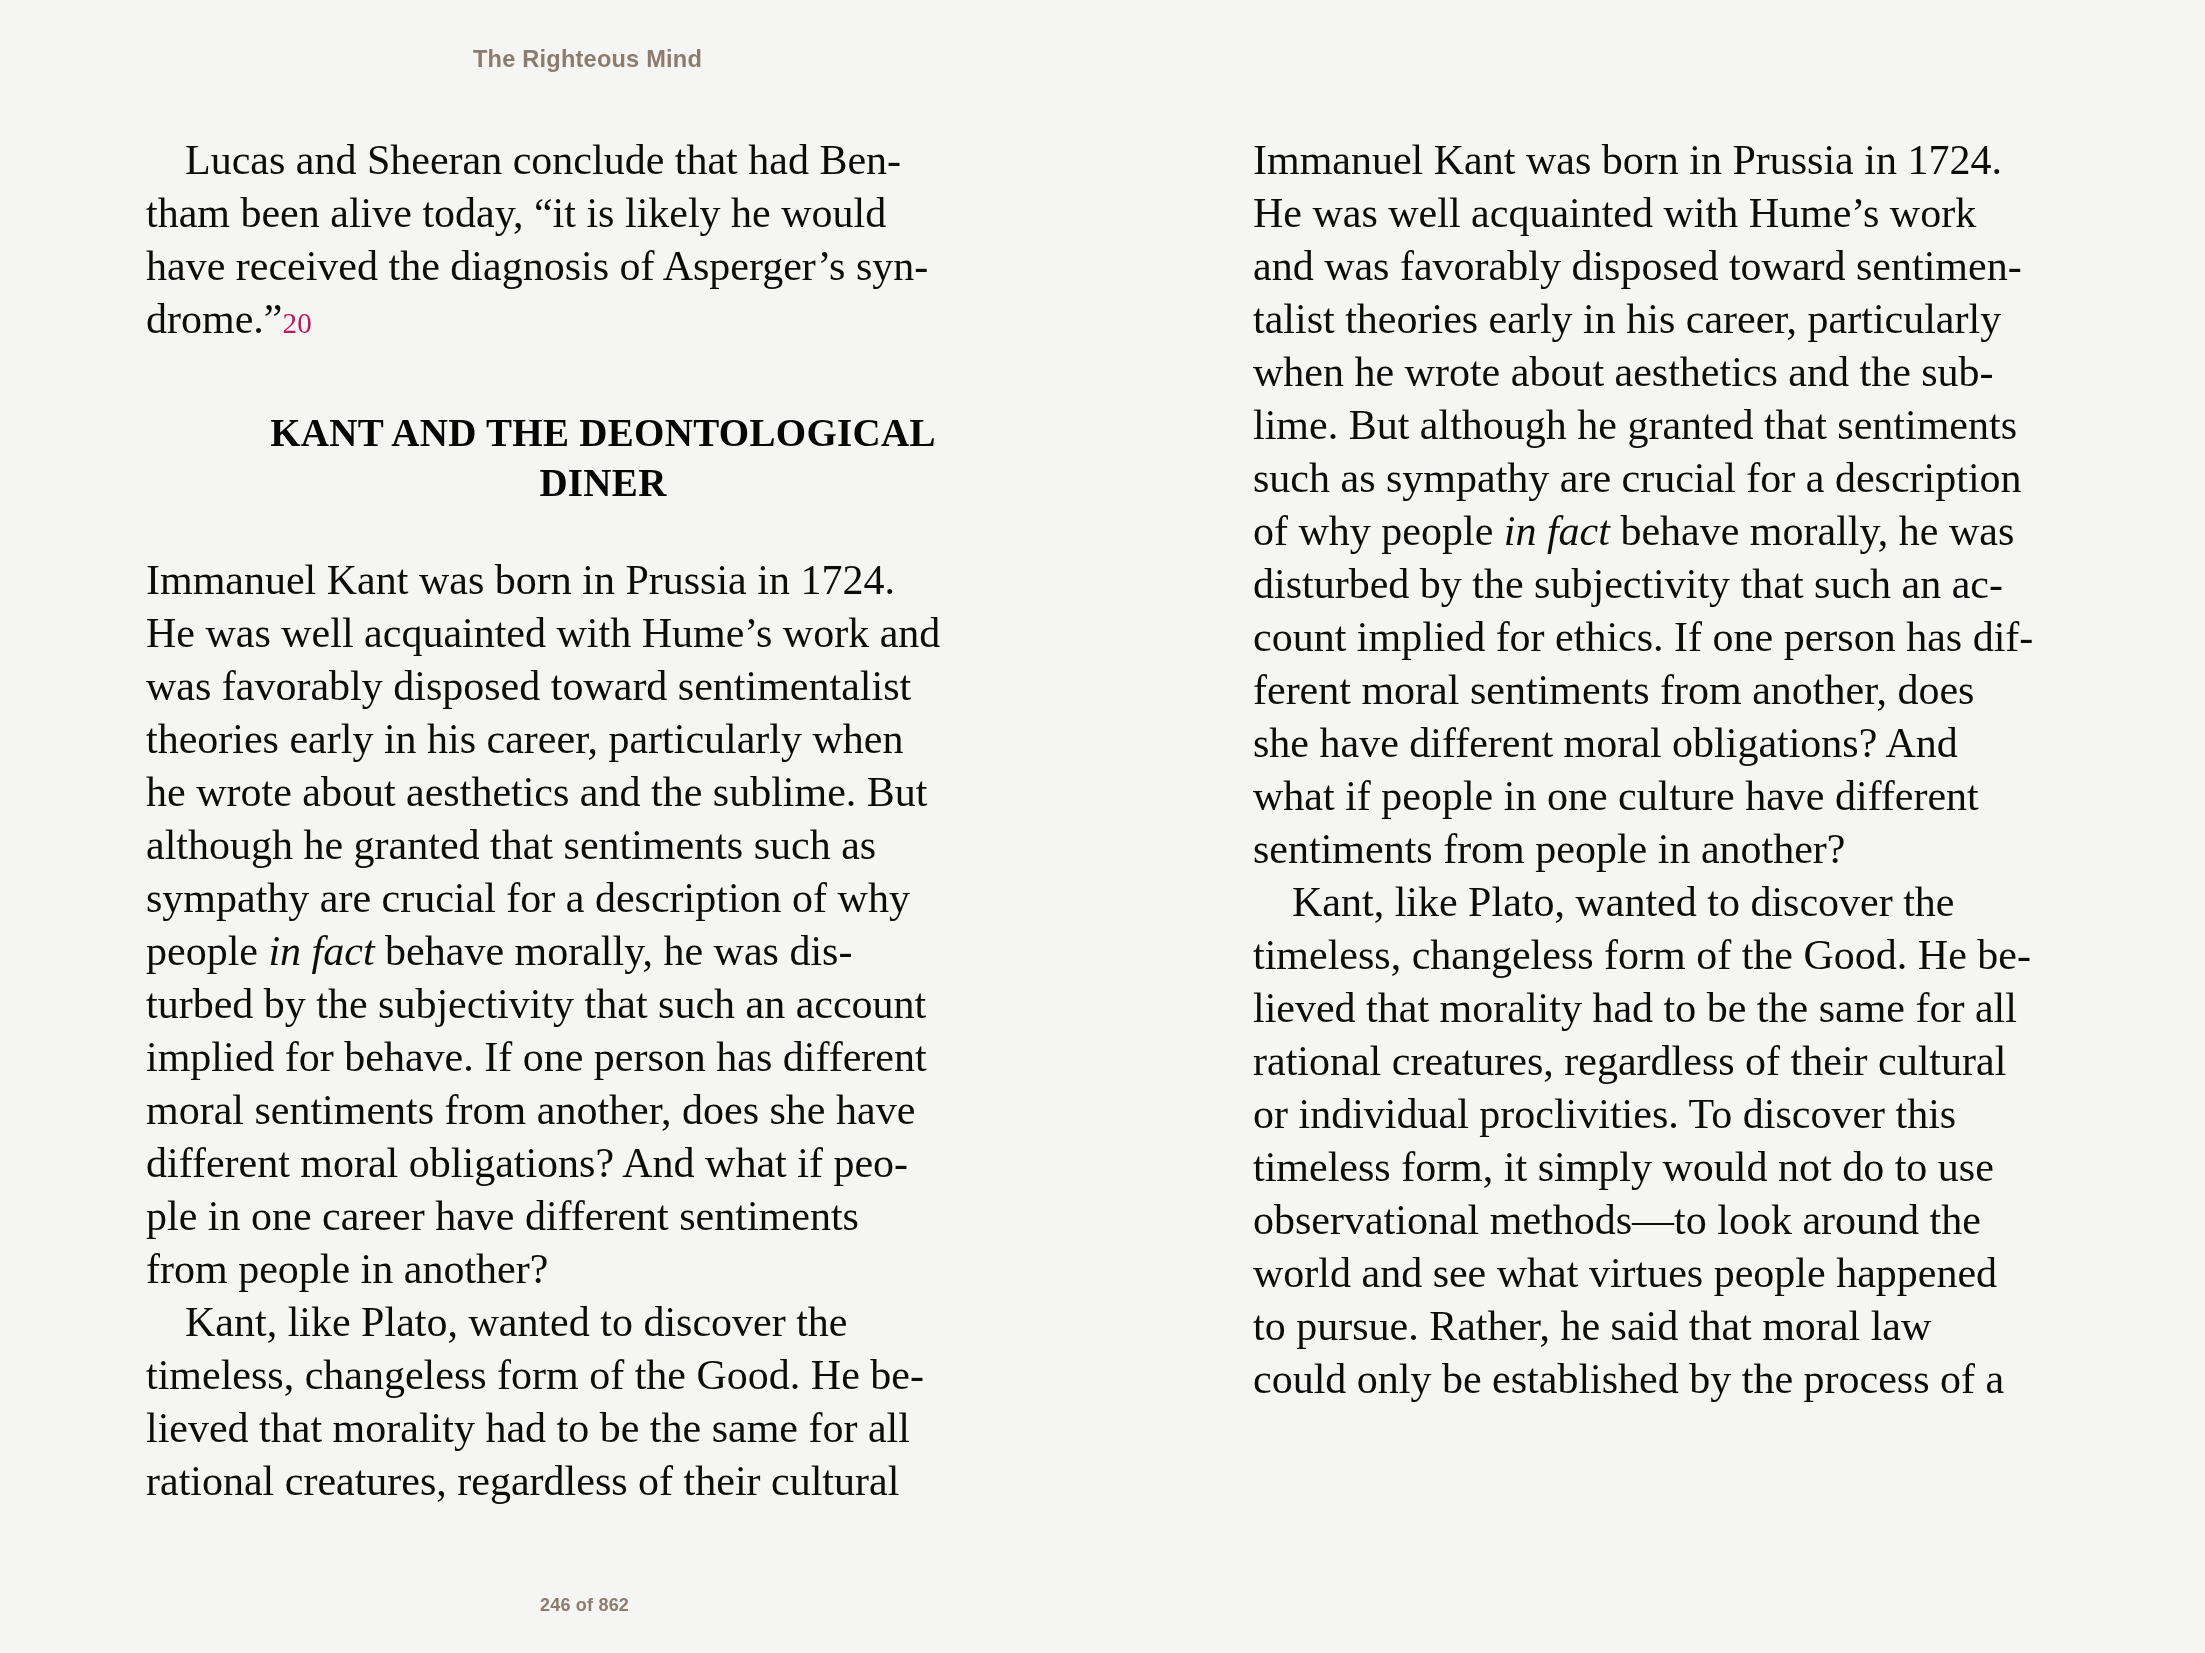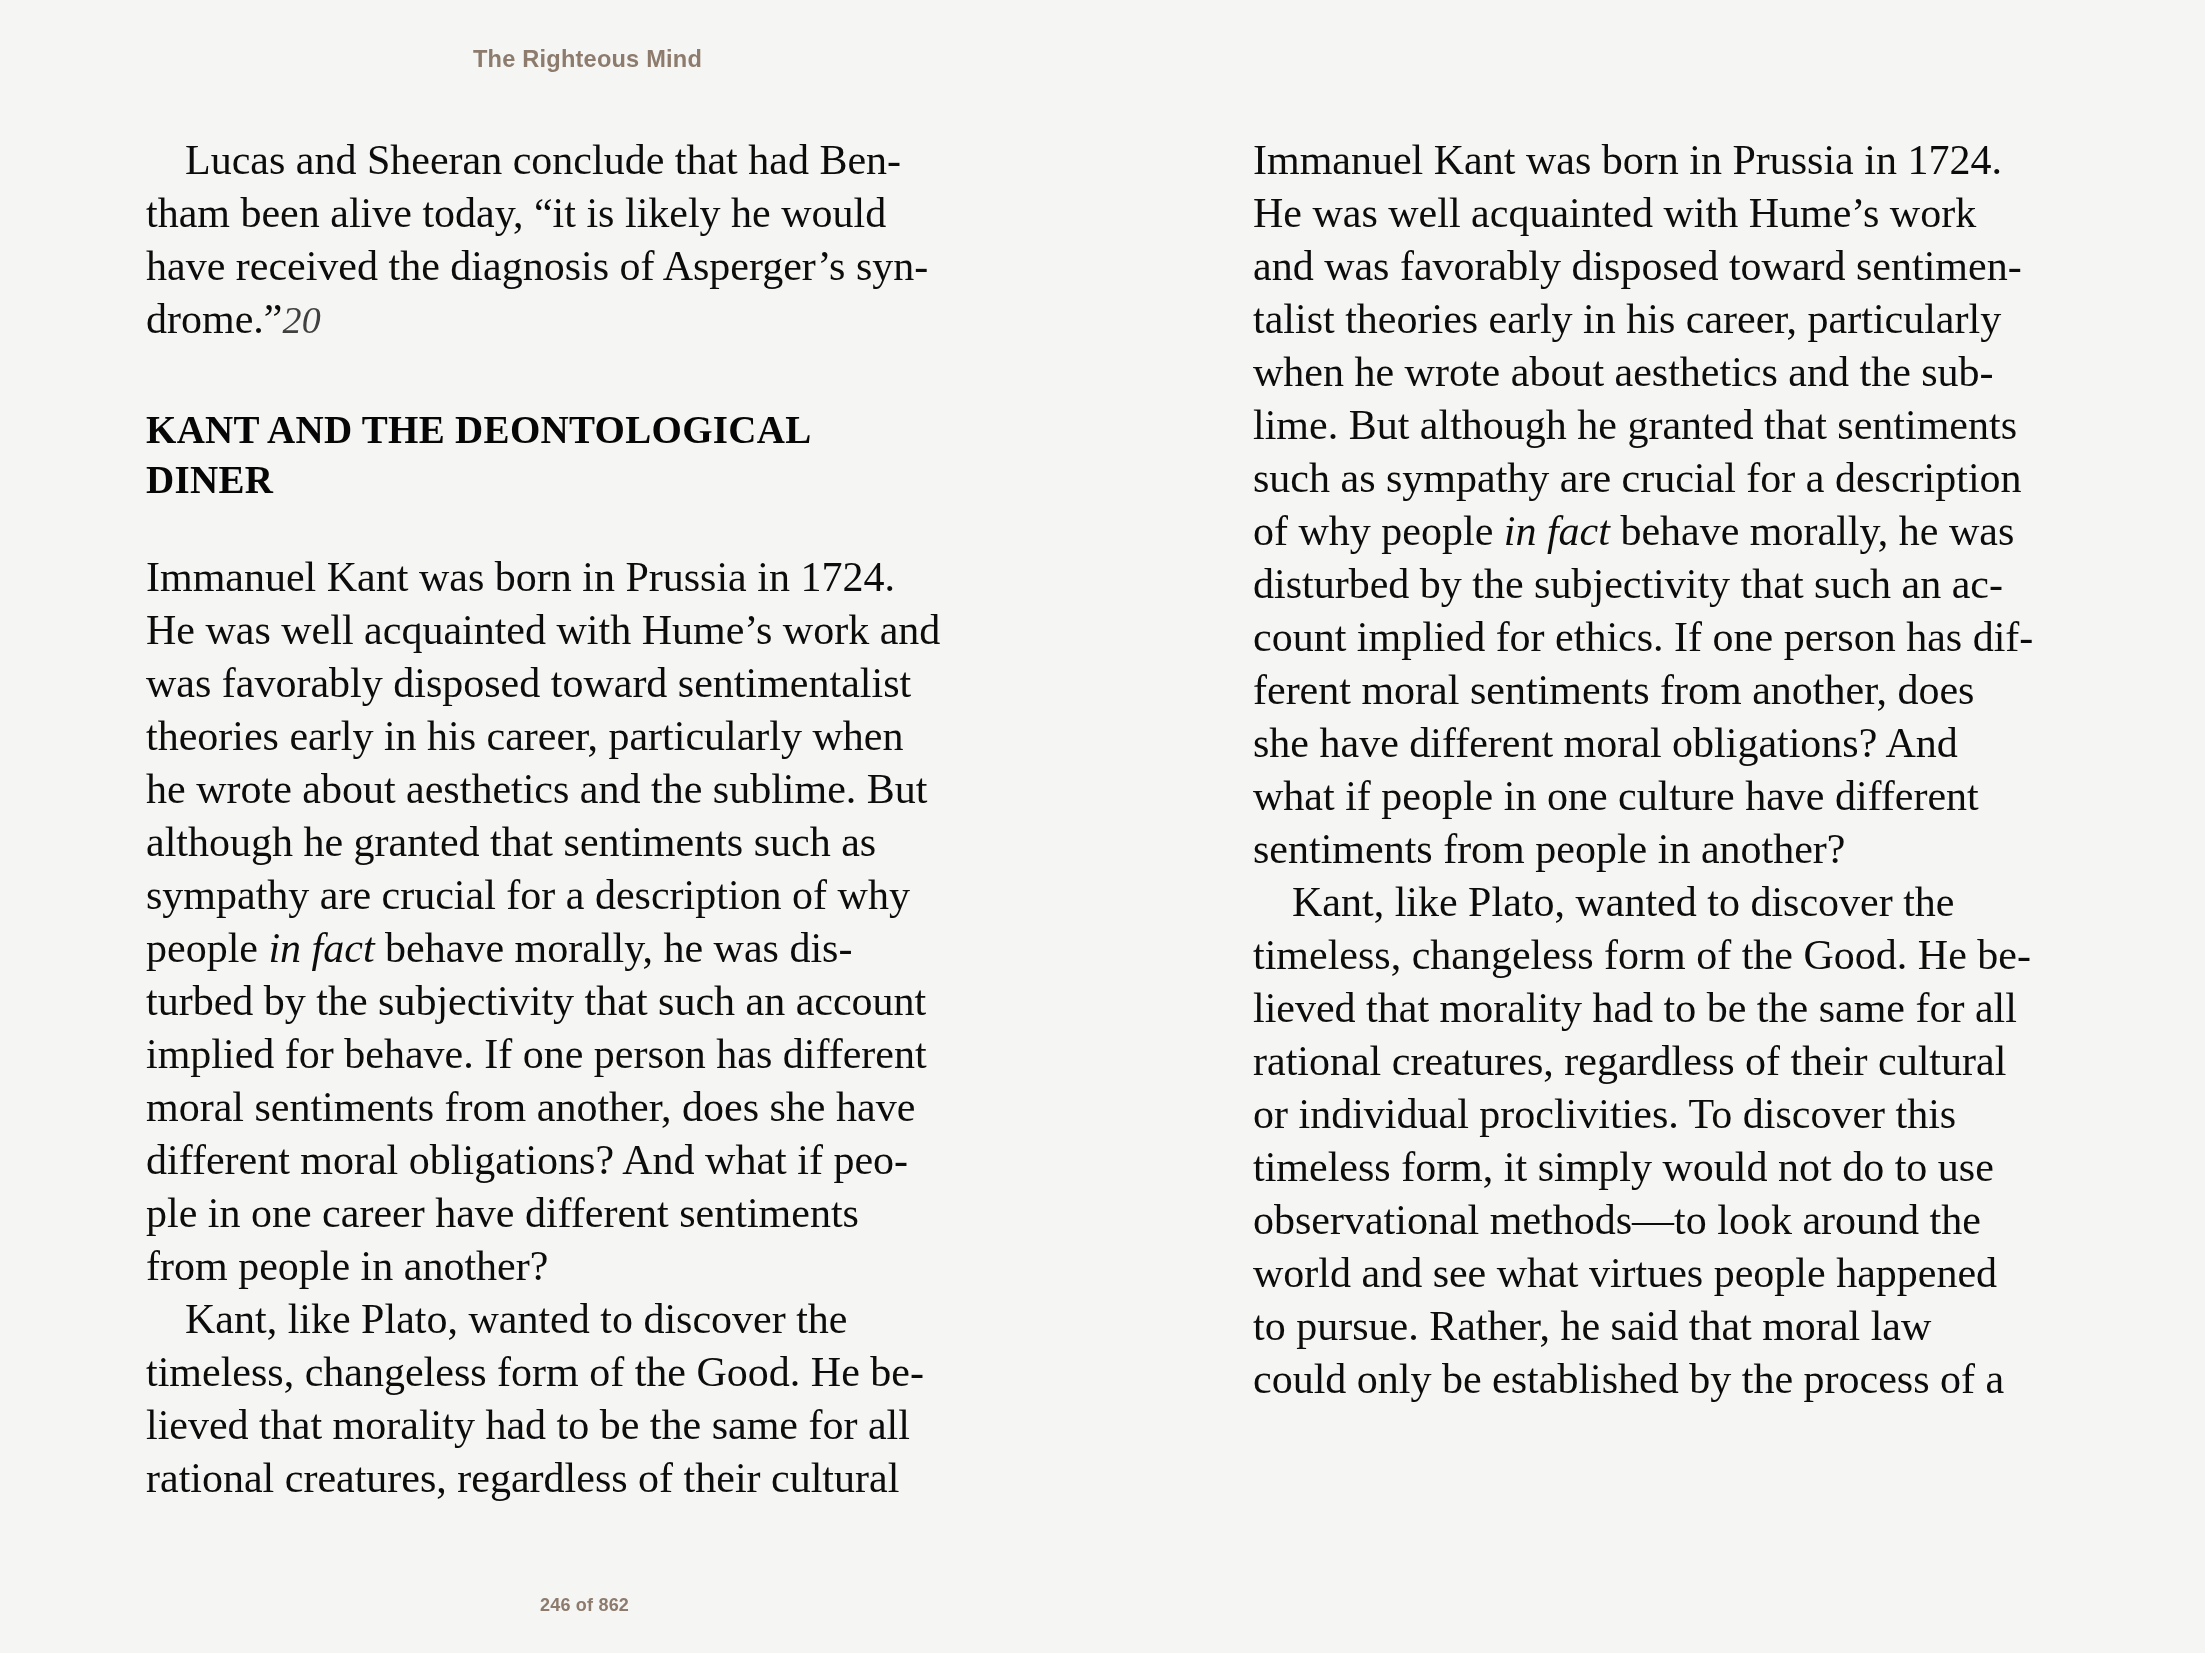--- a/index.html
+++ b/index.html
@@ -86,34 +86,33 @@
   
   .indent { display: inline-block; width: 39px; }
 
   .sec-heading {
     margin: 0;
     padding: 0;
     font-family: "Liberation Serif", serif;
     font-weight: 700;
     font-size: 39px;
     line-height: 50px;
-    text-align: left;
+    text-align: center;
     letter-spacing: 0.3px;
     color: #060606;
   }
 
   .gap-before-heading { height: 58px; }
   .gap-after-heading  { height: 46px; }
 
   .footnote-ref {
-    color: #404040;
-    font-size: 38px;
+    color: #be185d;
+    font-size: 29px;
     vertical-align: baseline;
     letter-spacing: 0.4px;
-    font-style: italic;
   }
 
   .ital { font-style: italic; }
 
   .line { display: block; white-space: pre; }
 </style>
 </head>
 <body>
 
 <div class="reader">

